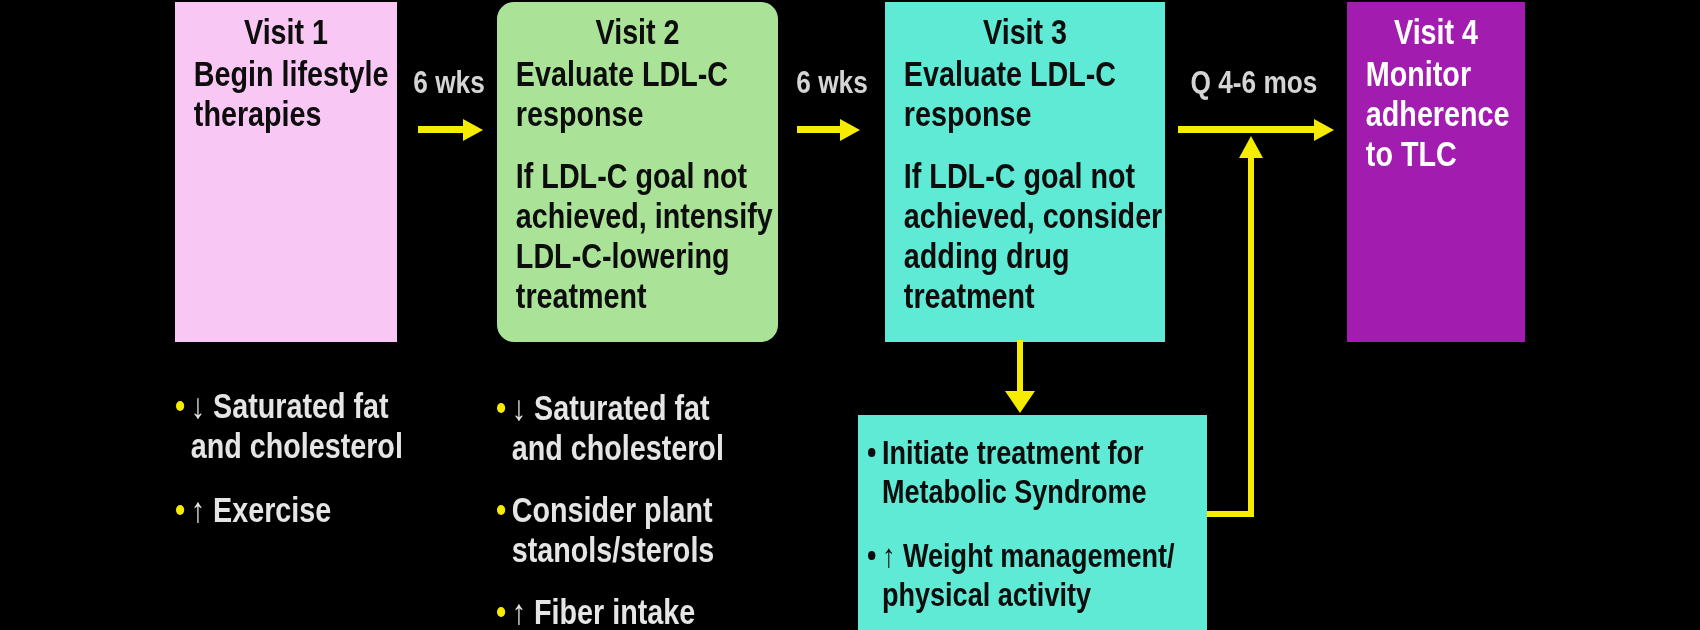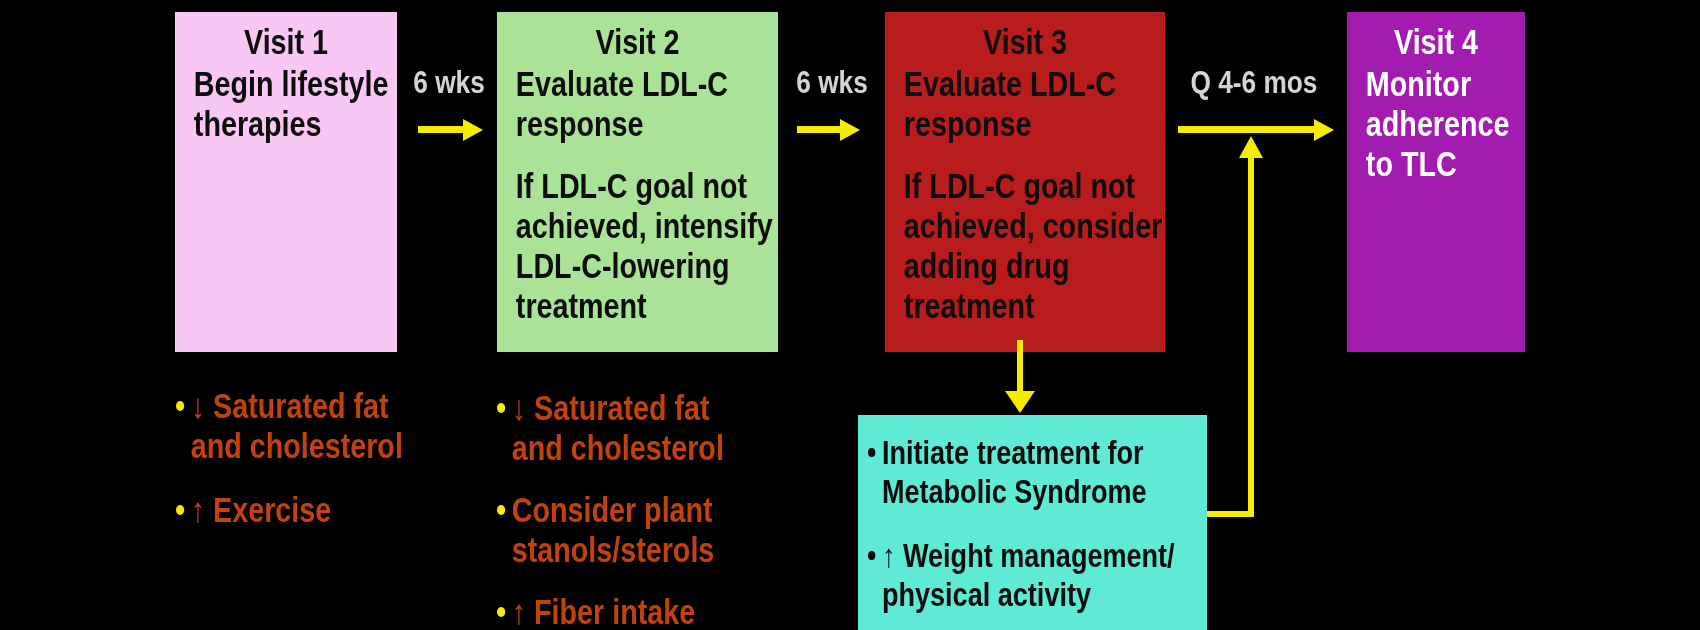--- a/index.html
+++ b/index.html
@@ -2,21 +2,21 @@
 <html style="--arrow: #f5ec00; --label: #d4d4d4;"><head>
 <meta charset="utf-8">
 <style>
   html,body{margin:0;padding:0;background:#000;}
   :root{--arrow:#f5ec00;--label:#d4d4d4;}
   .canvas{
     position:relative;width:1700px;height:630px;background:#000;overflow:hidden;
     font-family:"Liberation Sans","DejaVu Sans",sans-serif;font-weight:bold;
   }
   
-  .vbox{position:absolute;top:12px;height:340px;color:#0d0d0d;box-sizing:border-box;}
+  .vbox{position:absolute;top:2px;height:340px;color:#0d0d0d;box-sizing:border-box;}
   .vbox .content{width:122%;transform:scaleX(0.82);transform-origin:0 0;}
   .vbox .title{font-size:35px;line-height:44px;padding-top:8px;text-align:center;white-space:nowrap;}
   .vbox .body{font-size:35px;line-height:40px;padding-left:23px;white-space:nowrap;}
   .vbox .para{font-size:35px;line-height:40px;padding-left:23px;white-space:nowrap;}
   .vbox .para.second{margin-top:22px;}
   #box-visit1{left:175px;width:222px;}
   #box-visit2{left:497px;width:281px;}
   #box-visit3{left:885px;width:280px;}
   #box-visit4{left:1347px;width:178px;color:#ffffff;}
   
@@ -44,21 +44,21 @@
     border-left:15px solid transparent;border-right:15px solid transparent;
     border-top:22px solid var(--arrow);}
   #v3-down-head{left:1005px;top:391px;}
   #riser-vline{left:1248px;top:158px;height:359px;}
   #riser-hline{left:1207px;top:511px;width:47px;height:6px;}
   .head-up{position:absolute;width:0;height:0;
     border-left:12px solid transparent;border-right:12px solid transparent;
     border-bottom:22px solid var(--arrow);}
   #riser-head{left:1239px;top:136px;}
   
-  .blist{position:absolute;color:#c2410c;font-size:35px;line-height:40px;}
+  .blist{position:absolute;color:#e5e5e5;font-size:35px;line-height:40px;}
   .blist .content{width:122%;transform:scaleX(0.82);transform-origin:0 0;}
   #list-visit1{left:176px;top:386px;width:250px;}
   #list-visit2{left:497px;top:388px;width:270px;}
   .bitem{display:flex;margin-bottom:24px;}
   #list-visit2 .bitem{margin-bottom:22px;}
   .dot{flex:none;width:10px;height:10px;border-radius:50%;background:var(--arrow);margin:15px 8px 0 0;}
   .btext{white-space:nowrap;}
   
   #metabolic-box{
     position:absolute;left:858px;top:415px;width:349px;height:215px;
@@ -74,29 +74,29 @@
 
 <div class="canvas">
 
   <div class="vbox" id="box-visit1" style="background-color: rgb(248, 199, 243);">
     <div class="content">
       <div class="title">Visit 1</div>
       <div class="body">Begin lifestyle<br>therapies</div>
     </div>
   </div>
 
-  <div class="vbox" id="box-visit2" style="background-color: rgb(170, 227, 152);">
+  <div class="vbox" id="box-visit2" style="background-color: rgb(170, 227, 152); border-radius: 17px;">
     <div class="content">
       <div class="title">Visit 2</div>
       <div class="para">Evaluate LDL-C<br>response</div>
       <div class="para second">If LDL-C goal not<br>achieved, intensify<br>LDL-C-lowering<br>treatment</div>
     </div>
   </div>
 
-  <div class="vbox" id="box-visit3" style="background-color: #b91c1c;">
+  <div class="vbox" id="box-visit3" style="background-color: #5eead4;">
     <div class="content">
       <div class="title">Visit 3</div>
       <div class="para">Evaluate LDL-C<br>response</div>
       <div class="para second">If LDL-C goal not<br>achieved, consider<br>adding drug<br>treatment</div>
     </div>
   </div>
 
   <div class="vbox" id="box-visit4" style="background-color: #a21caf; color: rgb(255, 255, 255);">
     <div class="content">
       <div class="title">Visit 4</div>

